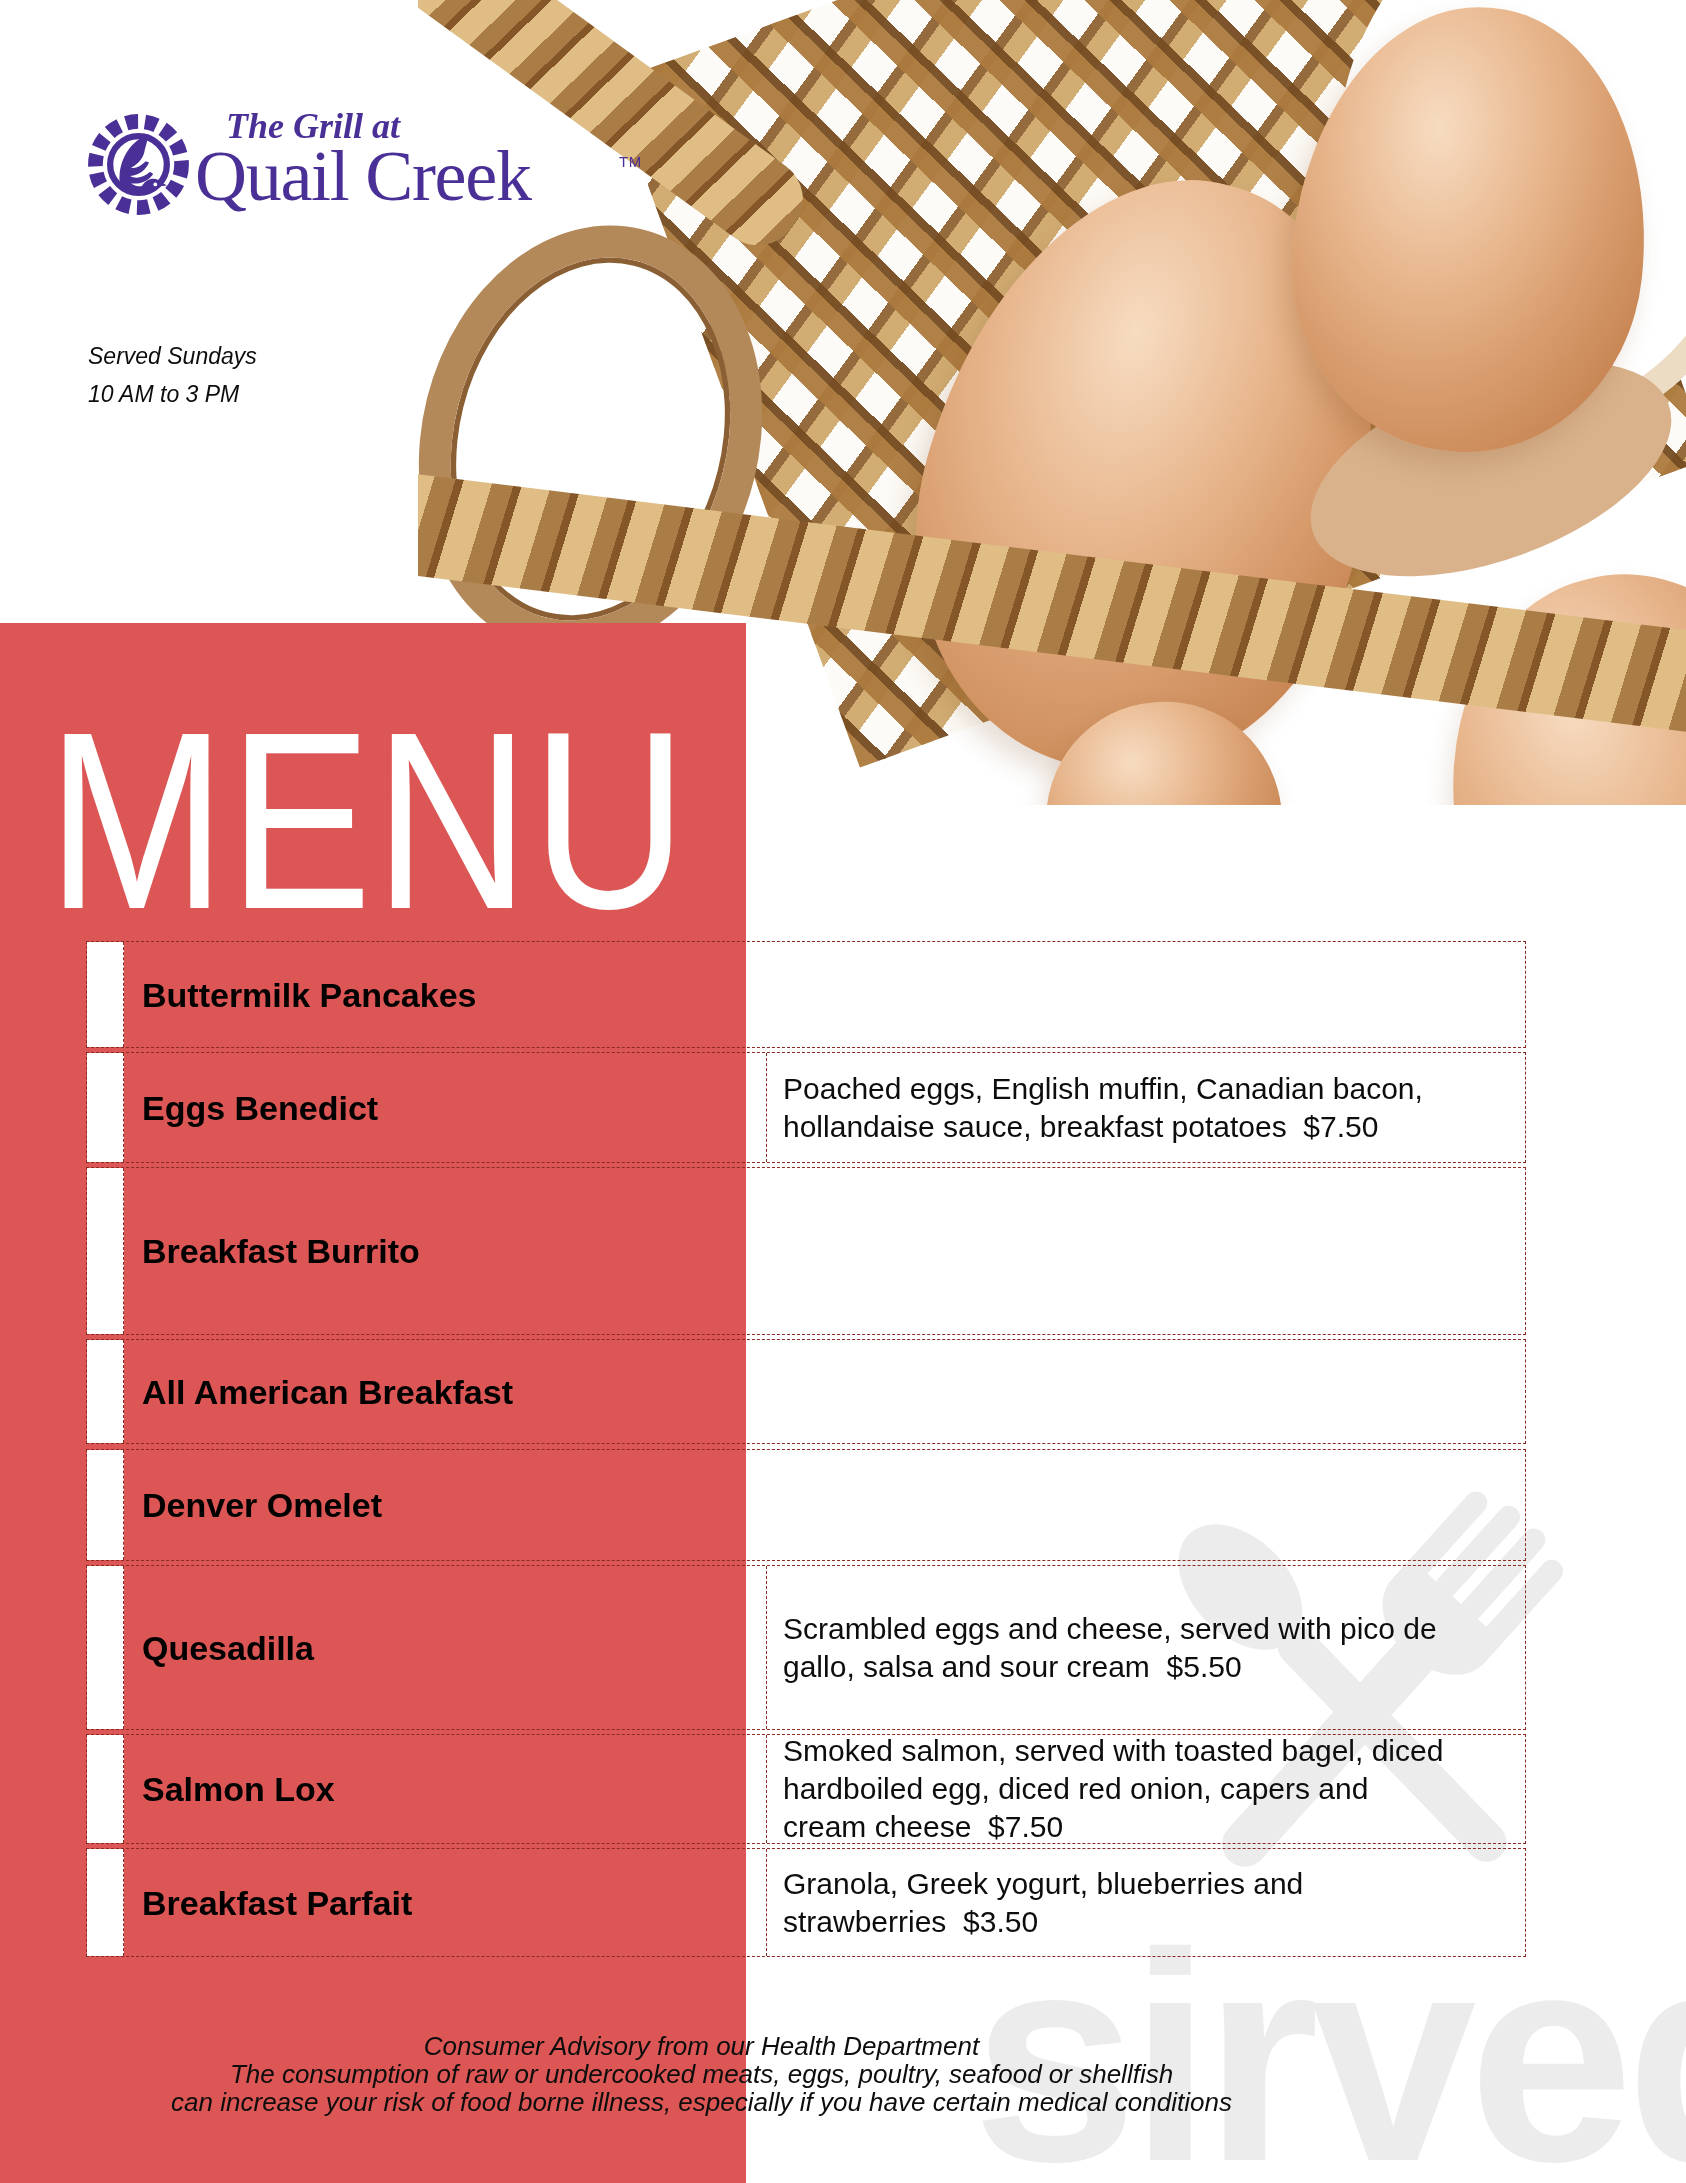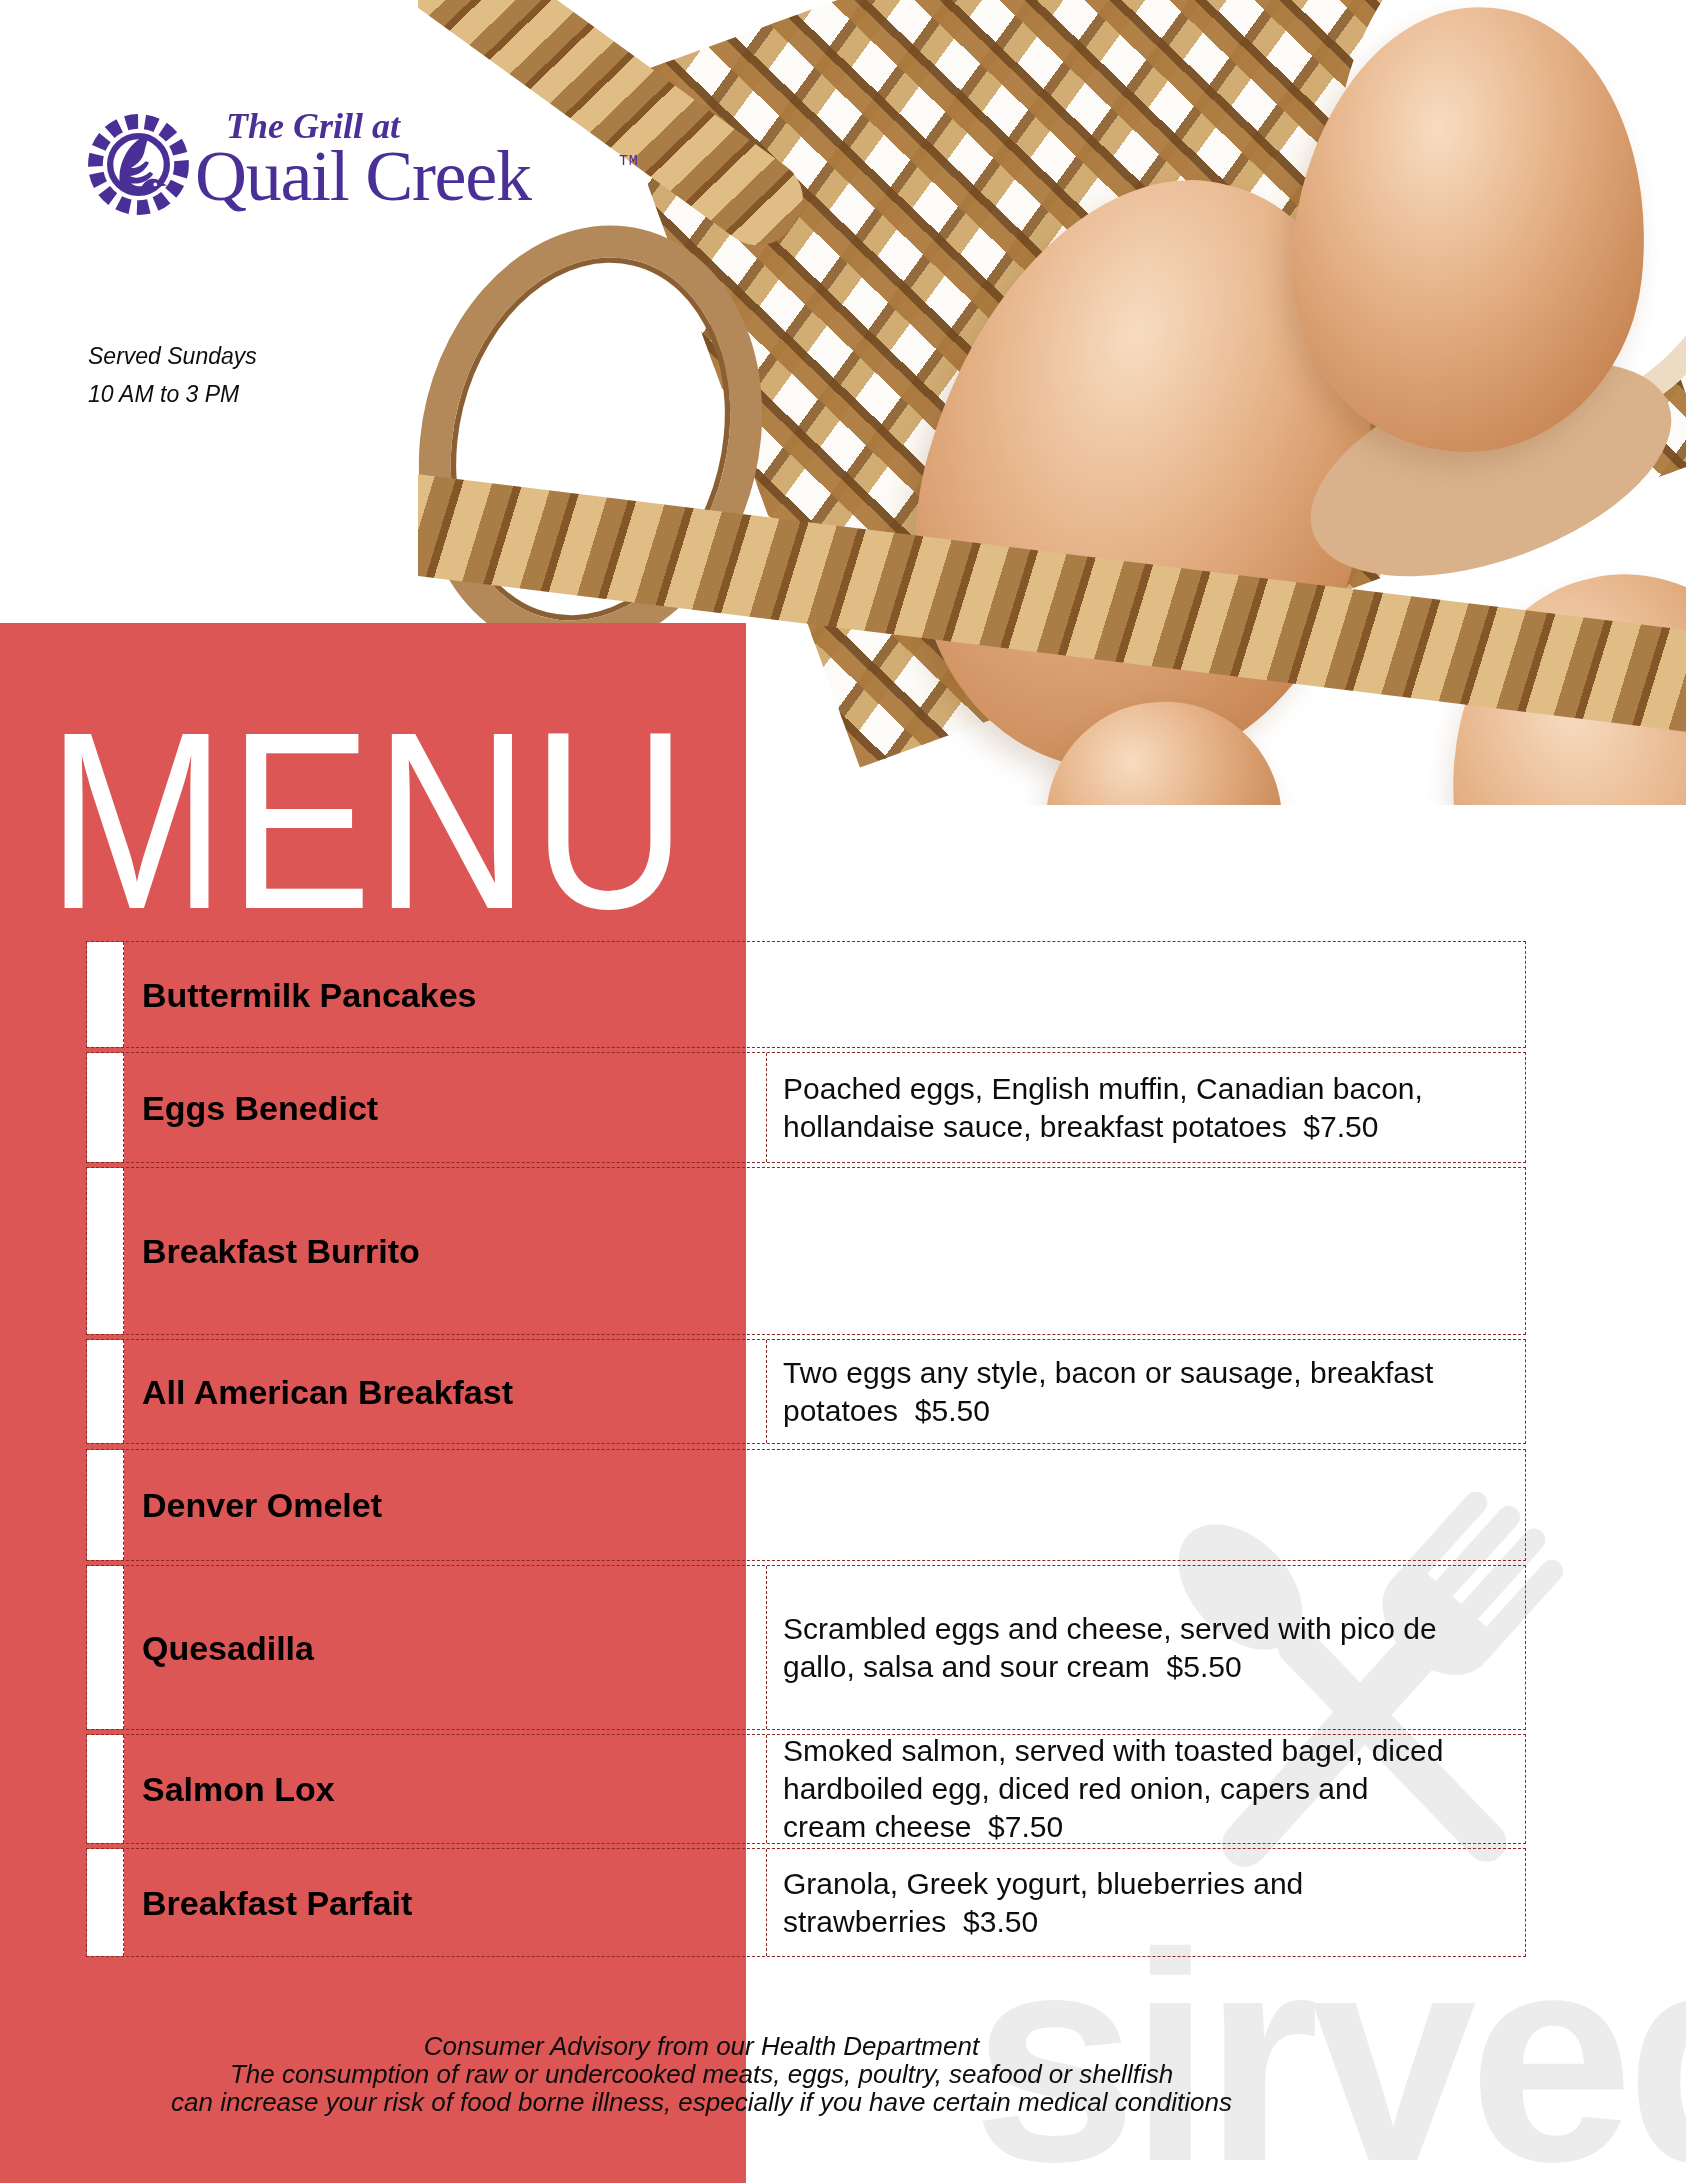--- a/index.html
+++ b/index.html
@@ -64,21 +64,21 @@
   .logo .tagline{
     position:absolute;left:140px;top:5.4px;
     font-family:"Liberation Serif", serif;font-style:italic;font-weight:700;font-size:36px;
   }
   .logo .brand{
     position:absolute;left:109px;top:35px;
     font-family:"Liberation Serif", serif;font-weight:400;font-size:72px;letter-spacing:-1.3px;
   }
   .logo .tm{
     position:absolute;left:533px;top:53px;
-    font-family:Liberation Mono, monospace;font-size:15px;letter-spacing:0.7px;text-align:center;
+    font-family:Liberation Sans, sans-serif;font-size:15px;letter-spacing:0.7px;text-align:center;
   }
 
   
   .serving{
     position:absolute;left:88px;top:337px;
     font-style:italic;font-size:23px;line-height:38px;white-space:pre-wrap;color:#0d0d0d;
   }
 
   
   .red-band{position:absolute;left:0;top:623px;width:746px;height:1561px;background:var(--red);}
@@ -202,24 +202,20 @@
 hollandaise sauce, breakfast potatoes  $7.50</div>
   </div>
 </div>
 <div class="menu-row r3">
   <div class="row-tab"></div>
   <div class="row-name">Breakfast Burrito</div>
 </div>
 <div class="menu-row r4">
   <div class="row-tab"></div>
   <div class="row-name">All American Breakfast</div>
-  <div class="row-desc">
-    <div class="txt">Two eggs any style, bacon or sausage, breakfast
-potatoes  $5.50</div>
-  </div>
 </div>
 <div class="menu-row r5">
   <div class="row-tab"></div>
   <div class="row-name">Denver Omelet</div>
 </div>
 <div class="menu-row r6">
   <div class="row-tab"></div>
   <div class="row-name">Quesadilla</div>
   <div class="row-desc">
     <div class="txt">Scrambled eggs and cheese, served with pico de

